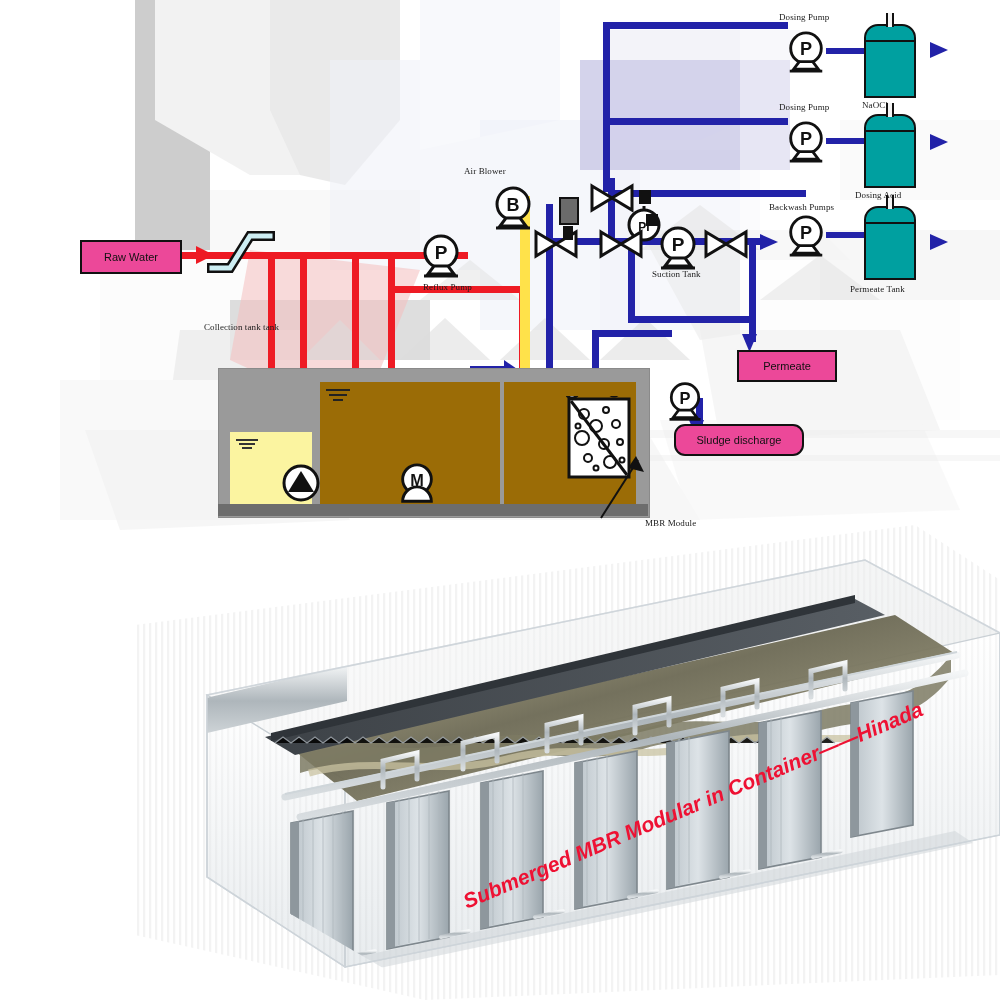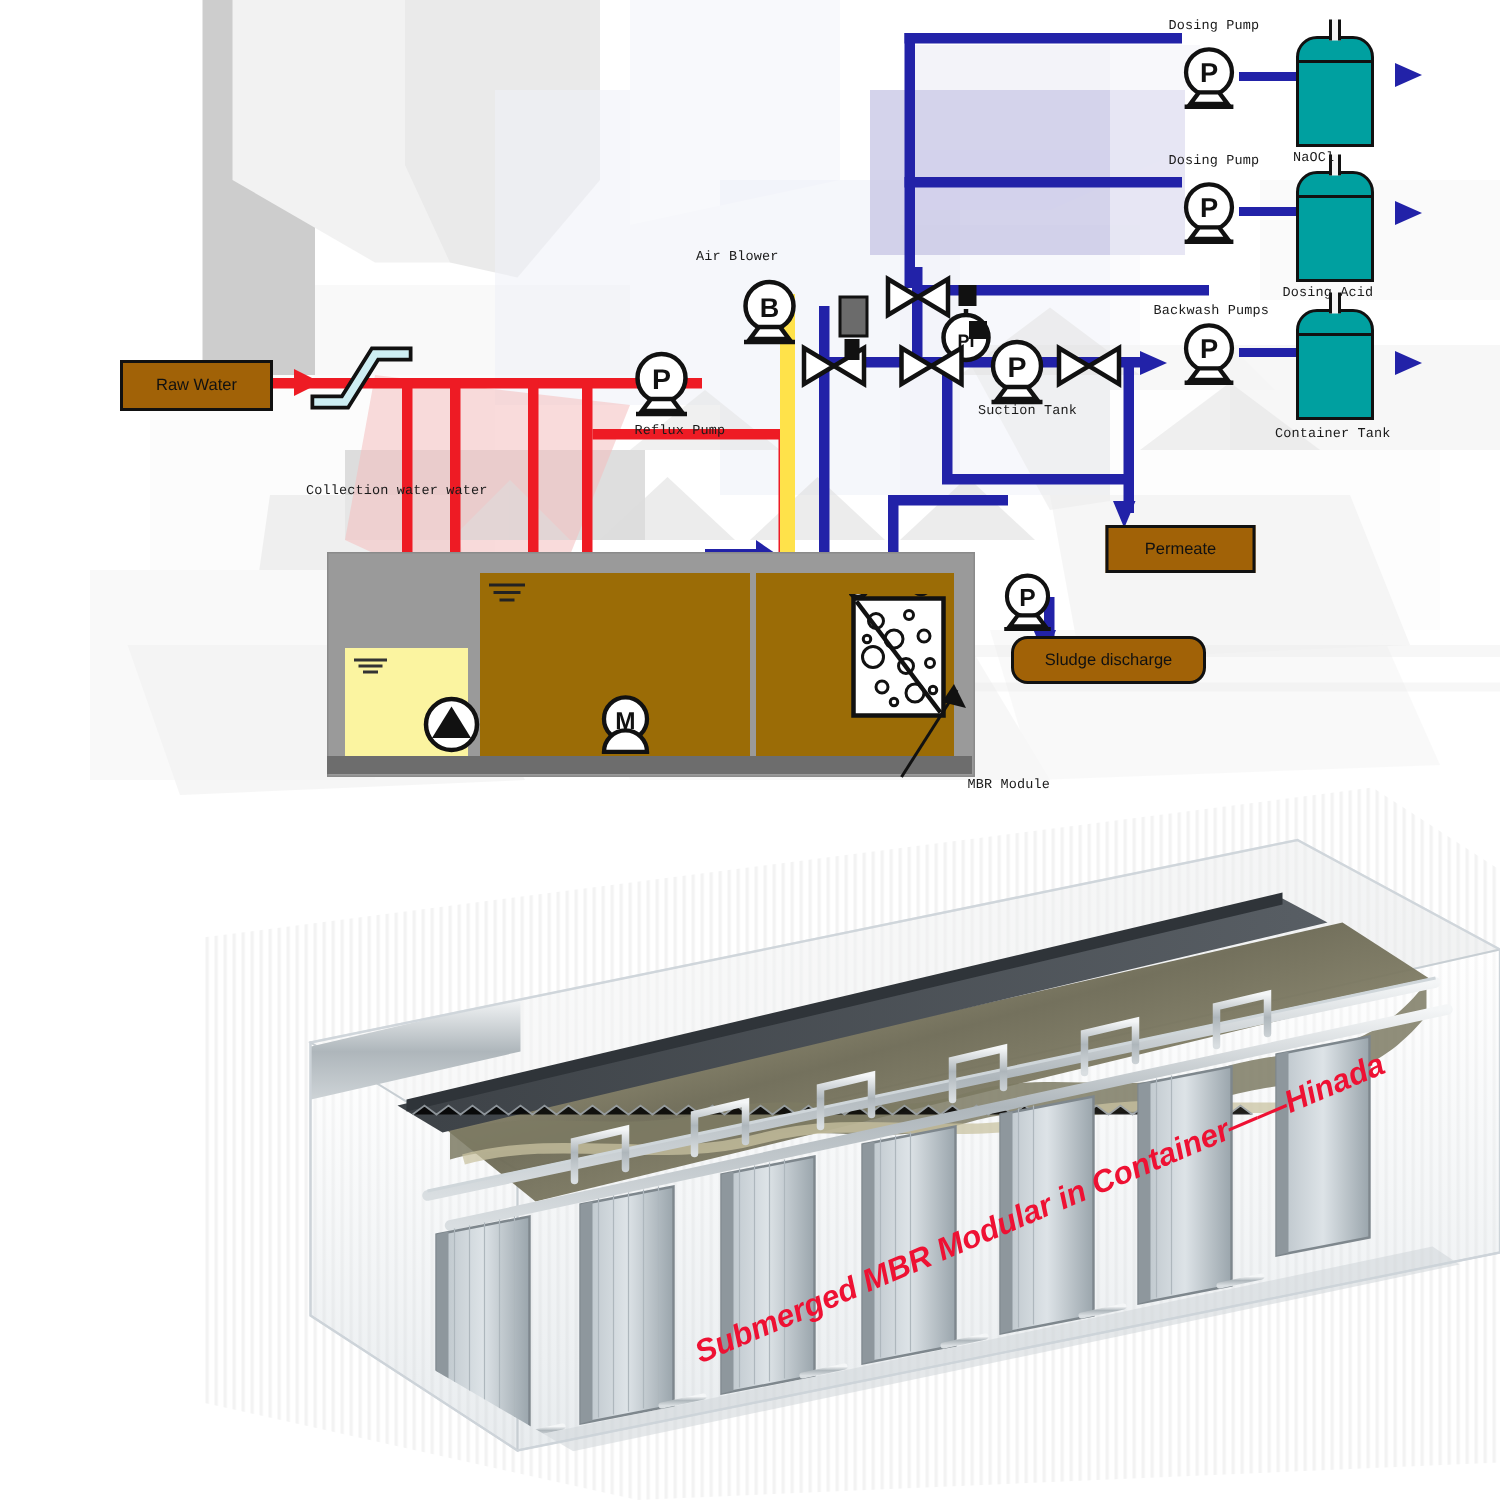--- a/index.html
+++ b/index.html
@@ -3,25 +3,25 @@
 <meta charset="utf-8">
 <title>MBR Process Flow</title>
 <style>
   html,body{margin:0;padding:0;background:#ffffff;}
   body{width:1000px;height:1000px;overflow:hidden;font-family:"Liberation Sans",sans-serif;}
   #root{position:relative;width:1000px;height:1000px;background:#fff;}
 
   
   .abs{position:absolute;}
   .lbl{
-    position:absolute;font-family:Liberation Mono, monospace;
+    position:absolute;font-family:Liberation Serif, serif;
     font-size:9px;color:#1a1a1a;white-space:nowrap;letter-spacing:.1px;
   }
   .boxlbl{
-    position:absolute;background:#a16207;border:2px solid #111;
+    position:absolute;background:#ec4899;border:2px solid #111;
     font-size:11px;color:#111;display:flex;align-items:center;justify-content:center;
     font-family:"Liberation Sans",sans-serif;white-space:nowrap;
   }
 
   
   .pipe{position:absolute;}
   .pipe.red{background:#ee1b24;}
   .pipe.blue{background:#2222a8;}
   .pipe.yellow{background:#ffe24a;}
 
@@ -310,41 +310,41 @@
   <div class="chemtank abs" style="left:864px;top:206px;width:52px;height:74px;">
     <div class="neck"></div>
   </div>
 
   <div class="boxlbl" style="left:80px;top:240px;width:98px;height:30px;">Raw Water</div>
 
   <div class="boxlbl" style="left:722px;top:350px;width:96px;height:28px;margin-left:15px;">Permeate</div>
 
   <div class="boxlbl" style="left:674px;top:424px;width:126px;height:28px;border-radius:11px;">Sludge discharge</div>
 
-  <div class="lbl" style="left:204px;top:322px;">Collection water water</div>
+  <div class="lbl" style="left:204px;top:322px;">Collection tank tank</div>
 
   <div class="lbl" style="left:423px;top:282px;">Reflux Pump</div>
 
   <div class="lbl" style="left:464px;top:166px;">Air Blower</div>
 
   <div class="lbl" style="left:652px;top:269px;">Suction Tank</div>
 
   <div class="lbl" style="left:779px;top:12px;">Dosing Pump</div>
 
   <div class="lbl" style="left:779px;top:102px;">Dosing Pump</div>
 
   <div class="lbl" style="left:769px;top:202px;">Backwash Pumps</div>
 
   <div class="lbl" style="left:645px;top:518px;">MBR Module</div>
 
   <div class="lbl" style="left:862px;top:100px;">NaOCl</div>
 
   <div class="lbl" style="left:855px;top:190px;">Dosing Acid</div>
 
-  <div class="lbl" style="left:850px;top:284px;">Container Tank</div>
+  <div class="lbl" style="left:850px;top:284px;">Permeate Tank</div>
 
   <div id="photo">
     <svg width="905" height="495" viewBox="0 0 905 495">
       <defs>
         <linearGradient id="gShellTop" x1="0" y1="0" x2="1" y2="0.4">
           <stop offset="0" stop-color="#fbfbfb"></stop>
             <stop offset="1" stop-color="#e7e9ea"></stop>
         </linearGradient>
         <linearGradient id="gShellFront" x1="0" y1="0" x2="0" y2="1">
           <stop offset="0" stop-color="#f4f6f7" stop-opacity=".85"></stop>

